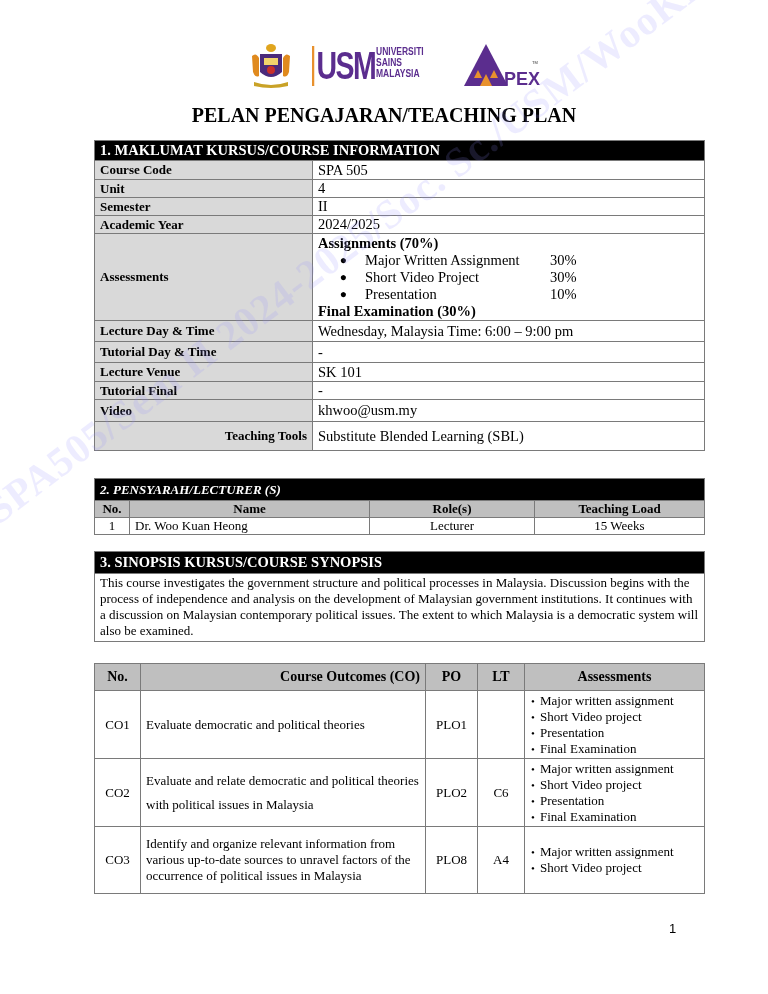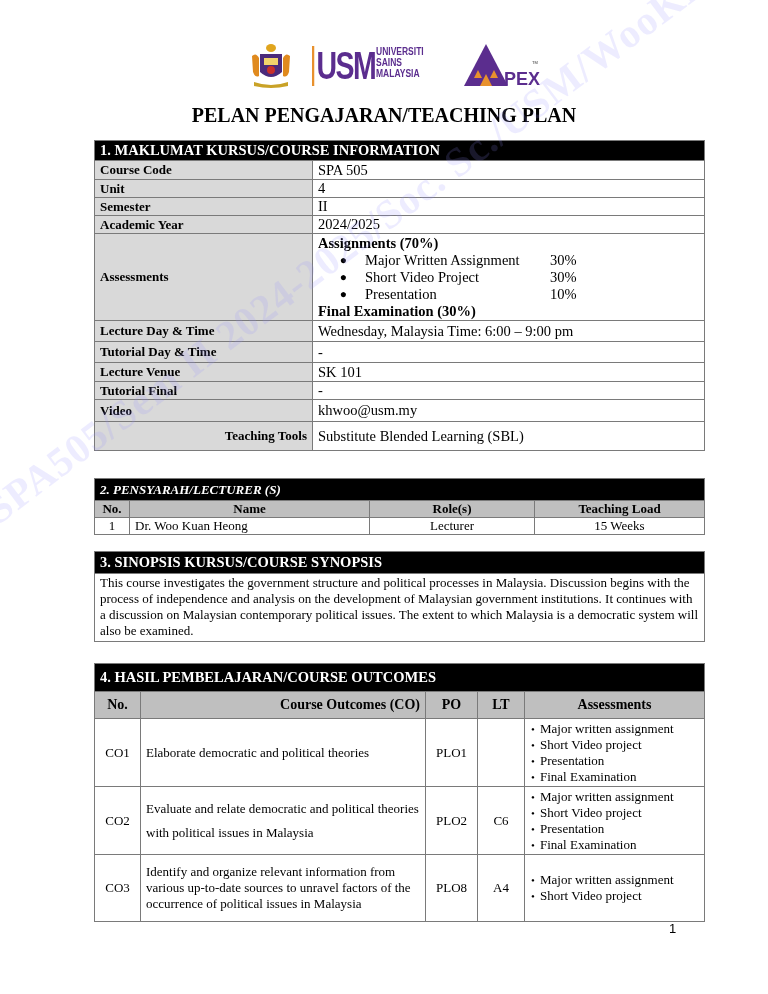--- a/index.html
+++ b/index.html
@@ -183,33 +183,30 @@
         <th class="sec-head" style="height:22px;">3. SINOPSIS KURSUS/COURSE SYNOPSIS</th>
       </tr>
   <tr>
         <td class="syn">This course investigates the government structure and political processes in Malaysia. Discussion begins with the process of independence and analysis on the development of Malaysian government institutions. It continues with a discussion on Malaysian contemporary political issues. The extent to which Malaysia is a democratic system will also be examined.</td>
       </tr>
 </tbody>
   </table>
 
 <table class="tbl" id="t4">
   <tbody>
-      <tr>
-        <th colspan="5" class="sec-head">4. HASIL PEMBELAJARAN/COURSE OUTCOMES</th>
-      </tr>
   <tr>
     <th class="gray-h" style="width:46px;">No.</th>
     <th class="gray-h" style="width:285px;text-align:right;">Course Outcomes (CO)</th>
     <th class="gray-h" style="width:52px;text-align:center;">PO</th>
     <th class="gray-h" style="width:47px;">LT</th>
     <th class="gray-h">Assessments</th>
   </tr>
   <tr>
     <td class="center" style="height:68px;">CO1</td>
-    <td>Elaborate democratic and political theories</td>
+    <td>Evaluate democratic and political theories</td>
     <td class="center">PLO1</td>
     <td class="center"></td>
     <td style="padding-left:6px;">
       <ul class="al">
         <li>Major written assignment</li>
         <li>Short Video project</li>
         <li>Presentation</li>
         <li>Final Examination</li>
       </ul>
     </td>

